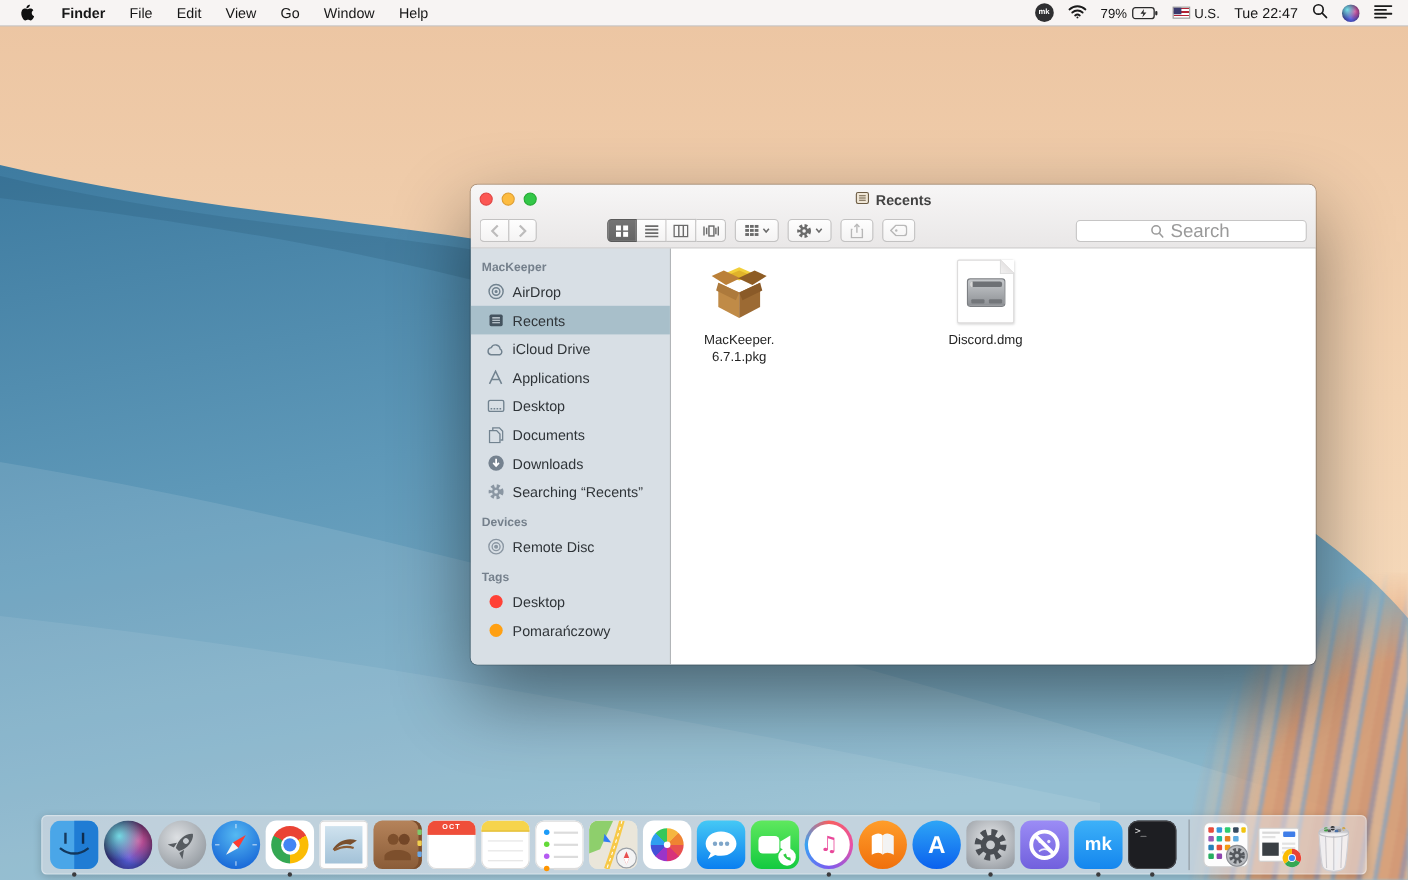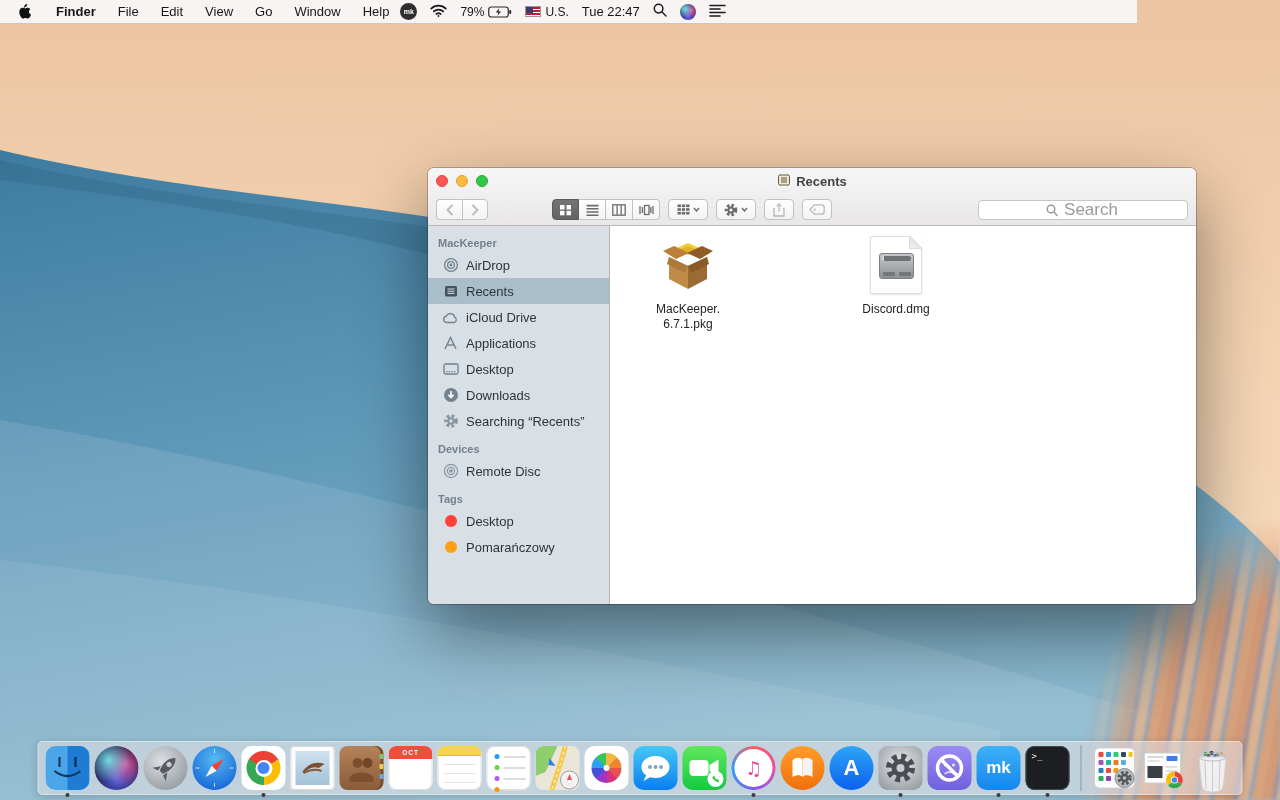--- a/index.html
+++ b/index.html
@@ -12,23 +12,23 @@
     position:absolute; left:1080px; top:520px; width:200px; height:280px;
     background:repeating-linear-gradient(100deg,
       #de9468 0 9px, #a98f94 9px 14px, #e7b188 14px 24px, #9aa0ae 24px 28px, #e39d6e 28px 38px);
     opacity:.85; filter:blur(1.5px);
     -webkit-mask-image:radial-gradient(130% 130% at 100% 100%, #000 55%, transparent 78%);
             mask-image:radial-gradient(130% 130% at 100% 100%, #000 55%, transparent 78%);
   }
 
   
   .menubar{
-    position:absolute; left:0; top:0; width:1137px; height:24px;
+    position:absolute; left:0; top:0; width:1280px; height:24px;
     background:rgba(247,246,246,.97); border-bottom:1px solid rgba(0,0,0,.18);
-    display:flex; align-items:center; 
+    display:flex; align-items:center; justify-content:space-between;
     font-size:13px; color:#161616; z-index:30;
   }
   .mb-left{ display:flex; align-items:center; height:100%; }
   .mb-left .apple{ padding:0 14px 0 18px; display:flex; align-items:center; }
   .mb-app{ font-weight:bold; padding:0 11px; }
   .mb-item{ padding:0 11px; }
   .mb-right{ display:flex; align-items:center; height:100%; gap:13px; padding-right:14px; }
   .mb-right .grp{ display:flex; align-items:center; gap:4px; }
   .mk-badge{ width:17px; height:17px; border-radius:50%; background:#2f2f31; color:#fff;
     font-size:7px; font-weight:bold; display:flex; align-items:center; justify-content:center; }
@@ -88,21 +88,21 @@
   .sb-header.mt{ margin-top:6px; }
   .sb-row{ height:26px; display:flex; align-items:center; gap:7px; padding-left:14px; }
   .sb-row.selected{ background:#a8bfca; }
   .sb-ico{ width:17px; display:flex; justify-content:center; }
   .tagdot{ width:12px; height:12px; border-radius:50%; }
 
   .content{ flex:1; background:#fff; position:relative; }
   .file{ position:absolute; width:110px; text-align:center; }
   .file .ficon{ width:58px; height:58px; margin:0 auto; position:relative; }
   .file .flabel{ margin-top:8px; font-size:12px; line-height:15px; color:#242424; }
-  .f1{ left:23px; top:10px; } .f2{ left:119px; top:10px; } .f3{ left:231px; top:10px; }
+  .f1{ left:7px; top:10px; } .f2{ left:119px; top:10px; } .f3{ left:231px; top:10px; }
 
   
   .dmg{ width:52px; height:58px; margin:0 auto; background:#fff; border:1px solid #dddcdc;
     border-radius:2px; position:relative; box-shadow:0 1px 2px rgba(0,0,0,.12); }
   .dmg::after{ content:""; position:absolute; right:-1px; top:-1px; width:0; height:0;
     border-left:13px solid #eceaea; border-top:13px solid #f3c98d00;
     border-top-color:transparent; border-right:13px solid transparent;
     transform:rotate(90deg); transform-origin:center; display:none; }
   .fold{ position:absolute; right:-1px; top:-1px; width:13px; height:13px;
     background:linear-gradient(225deg, #fff 0 49%, #e4e2e2 50%, #f2f1f1 100%);
@@ -427,20 +427,29 @@
         <span class="sb-ico">
           <svg width="16" height="13" viewBox="0 0 16 13" fill="none" stroke="#71828f" stroke-width="1.3">
               <rect x="1" y="1" width="14" height="10" rx="1.5"></rect>
               <line x1="3" y1="8.6" x2="13" y2="8.6" stroke-dasharray="1.5 1.2"></line>
             </svg>
         </span>
         <span>Desktop</span>
       </div>
       <div class="sb-row">
         <span class="sb-ico">
+          <svg width="14" height="15" viewBox="0 0 14 15" fill="none" stroke="#71828f" stroke-width="1.2">
+              <path d="M4 3 V1 H10 L13 4 V12 H11"></path>
+              <path d="M1 3.5 H7.5 L10.5 6.5 V14.5 H1 Z"></path>
+            </svg>
+        </span>
+        <span>Documents</span>
+      </div>
+      <div class="sb-row">
+        <span class="sb-ico">
           <svg width="16" height="16" viewBox="0 0 16 16">
               <circle cx="8" cy="8" r="7" fill="#75828f"></circle>
               <path d="M8 4 V10 M5.4 7.8 L8 10.6 L10.6 7.8" stroke="#fff" stroke-width="1.6" fill="none"></path>
             </svg>
         </span>
         <span>Downloads</span>
       </div>
       <div class="sb-row">
         <span class="sb-ico">
           <svg width="16" height="16" viewBox="0 0 16 16">

